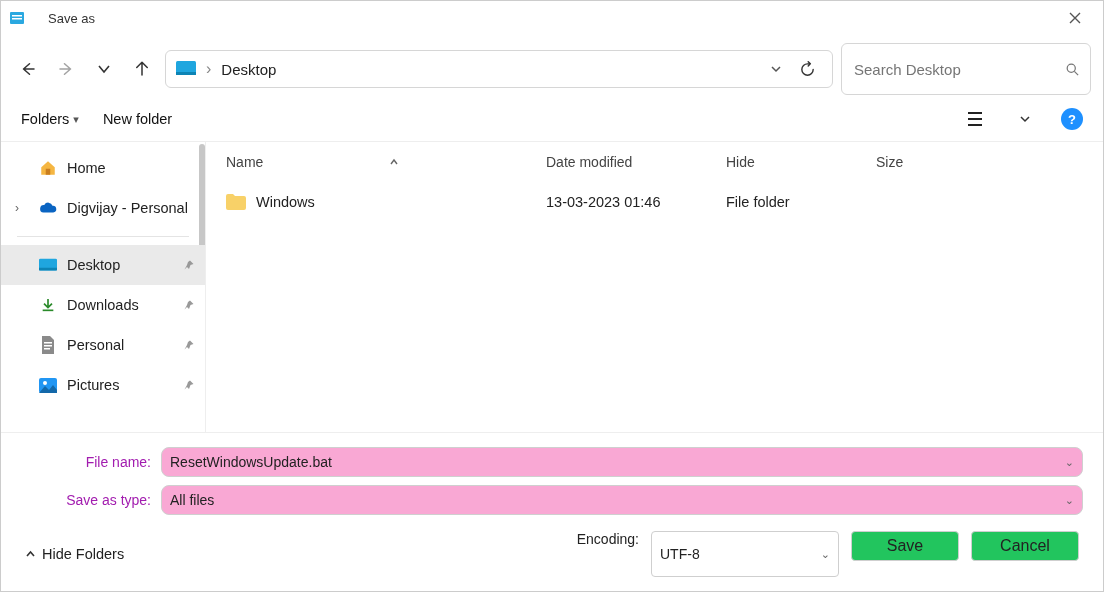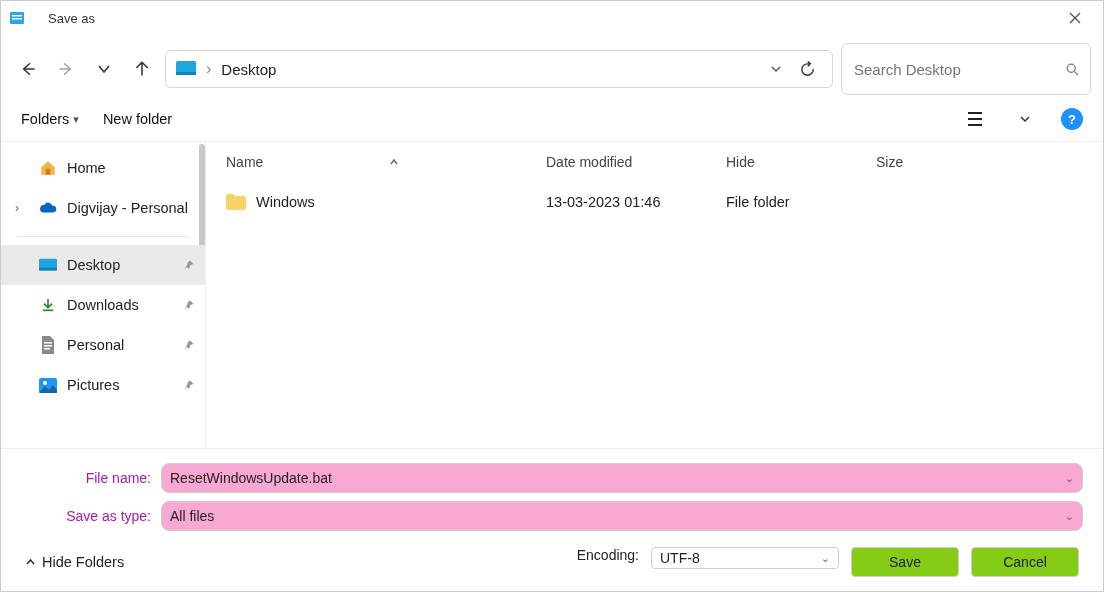--- a/index.html
+++ b/index.html
@@ -57,22 +57,22 @@
   .formrow { display:flex; align-items:center; gap:10px; }
   .formrow label { width:130px; text-align:right; font-size:14px; color:#a21caf; }
   .combo { flex:1; height:30px; border:1px solid #cfcfcf; border-radius:8px; display:flex; align-items:center; padding:0 8px; font-size:14px; background:#f9a8d4; justify-content:space-between;gap:40px; }
   .combo .caret { color:#666; font-size:11px; }
 
   
   .footer { display:flex; padding:10px 24px 14px; gap:12px; }
   .hidefolders { display:flex; align-items:center; gap:6px; font-size:14.5px; }
   .footer .spacer { flex:1; }
   .enclabel { font-size:14px; }
-  .encsel { width:188px; height:22px; border:1px solid #cfcfcf; border-radius:4px; display:flex; align-items:center; padding:0 8px; font-size:14px; justify-content:space-between; }
-  .btn { width:108px; height:30px; border:1px solid #cfcfcf; border-radius:4px; background:#84cc16; font-size:14px; display:flex; align-items:center; justify-content:center; }
+  .encsel { width:188px; height:46px; border:1px solid #cfcfcf; border-radius:4px; display:flex; align-items:center; padding:0 8px; font-size:14px; justify-content:space-between; }
+  .btn { width:108px; height:30px; border:1px solid #cfcfcf; border-radius:4px; background:#22c55e; font-size:16px; display:flex; align-items:center; justify-content:center; }
 
   svg { display:block; }
 </style>
 </head>
 <body>
 
 <div class="window">
 
   <div class="titlebar">
     <span class="app-icon">

